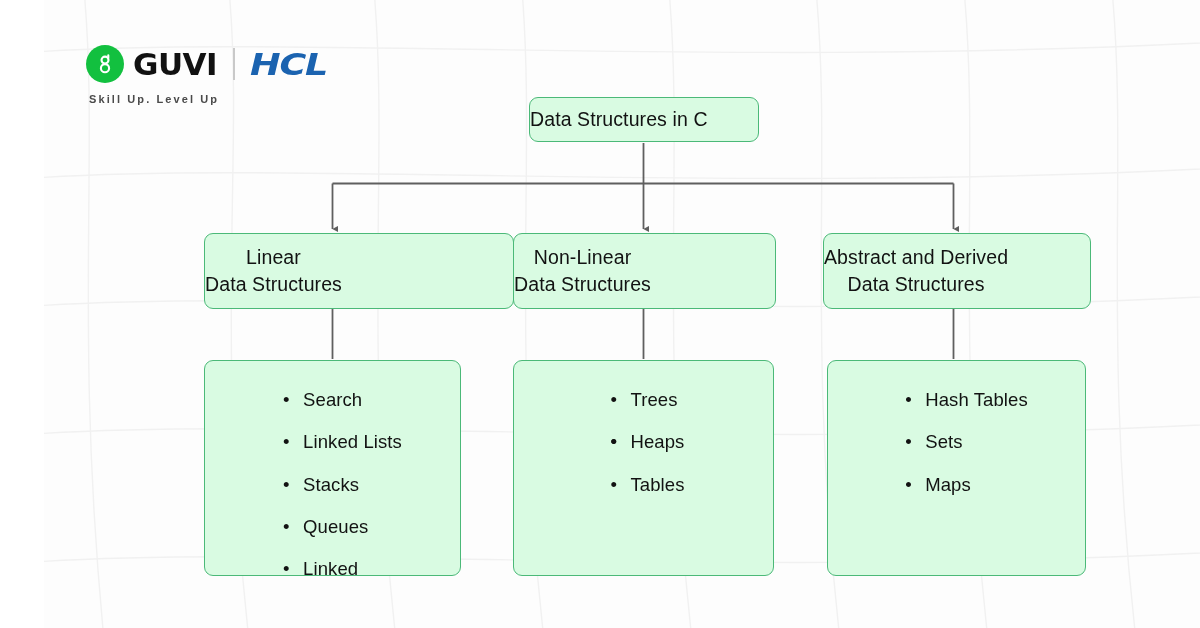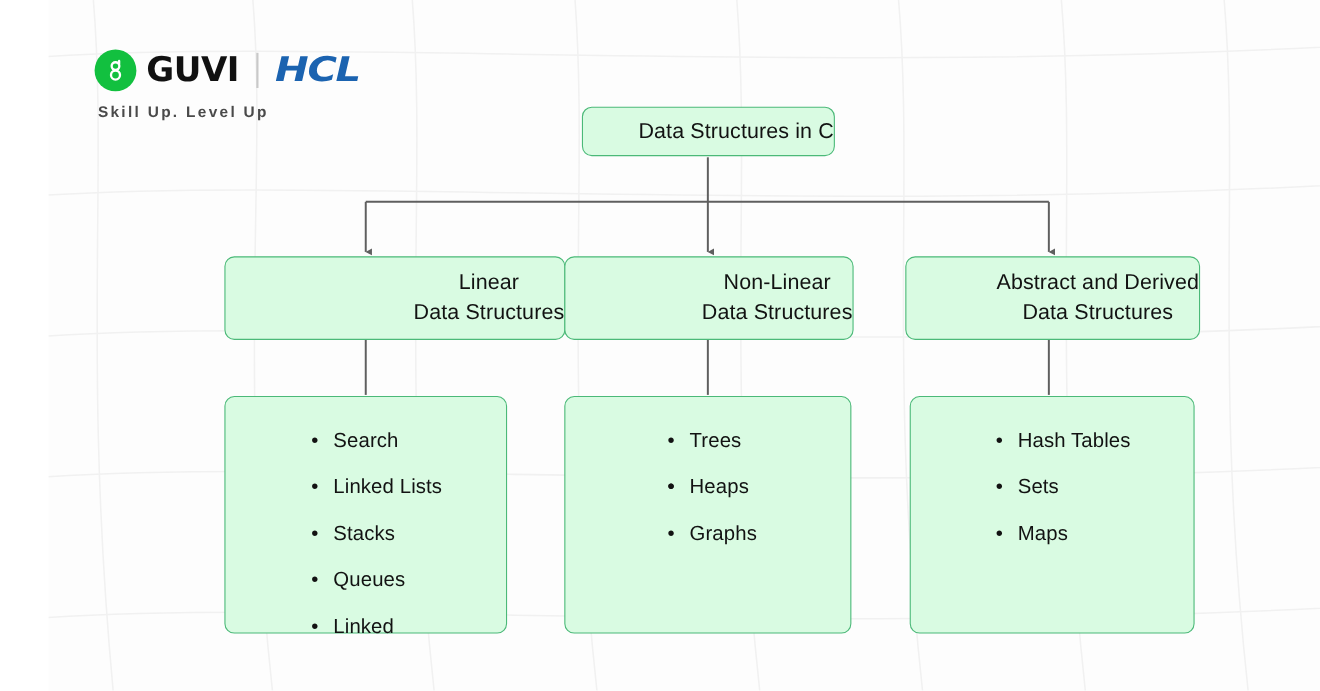--- a/index.html
+++ b/index.html
@@ -76,42 +76,42 @@
     letter-spacing: -1px;
     color: #1b63b0;
     line-height: 1;
     transform: scaleX(1.18);
     transform-origin: left center;
   }
   #brand-tagline {
     margin-top: 9px;
     margin-left: 3px;
     font-family: "Liberation Sans", sans-serif;
-    font-size: 14px;
+    font-size: 11px;
     font-weight: bold;
     letter-spacing: 2.1px;
     color: #4a4a4a;
   }
   
   #connectors {
     position: absolute;
     inset: 0;
     width: 1200px;
     height: 628px;
     pointer-events: none;
   }
   .node {
     position: absolute;
     box-sizing: border-box;
     background: #d9fbe2;
     border: 1.6px solid #4bb978;
     border-radius: 9px;
     display: flex;
     align-items: center;
-    justify-content: flex-end;
+    justify-content: flex-start;
     color: #121212;
     font-family: "Liberation Sans", sans-serif;
   }
   .node-title {
     font-size: 19.5px;
     line-height: 1.38;
     text-align: center;
     letter-spacing: 0.1px;
   }
   .node-list {
@@ -237,21 +237,21 @@
       <li><span class="dot">•</span><span>Queues</span></li>
       <li><span class="dot">•</span><span>Linked</span></li>
     </ul>
   </div>
 
   <div class="node node-list" style="left:469px; top:360px; width:261px; height:216px;">
     <ul style="padding-left:8px;">
       <li><span class="dot">•</span><span>Trees</span></li>
       <li style="max-width:195px;"><span class="dot">•</span></li>
       <li><span class="dot">•</span><span>Heaps</span></li>
-      <li><span class="dot">•</span><span>Graphs</span></li>
+      <li><span class="dot">•</span><span>Tables</span></li>
     </ul>
   </div>
 
   <div class="node node-list" style="left:783px; top:360px; width:259px; height:216px;">
     <ul>
       <li><span class="dot">•</span><span>Hash Tables</span></li>
       <li><span class="dot">•</span><span>Sets</span></li>
       <li><span class="dot">•</span><span>Maps</span></li>
     </ul>
   </div>

